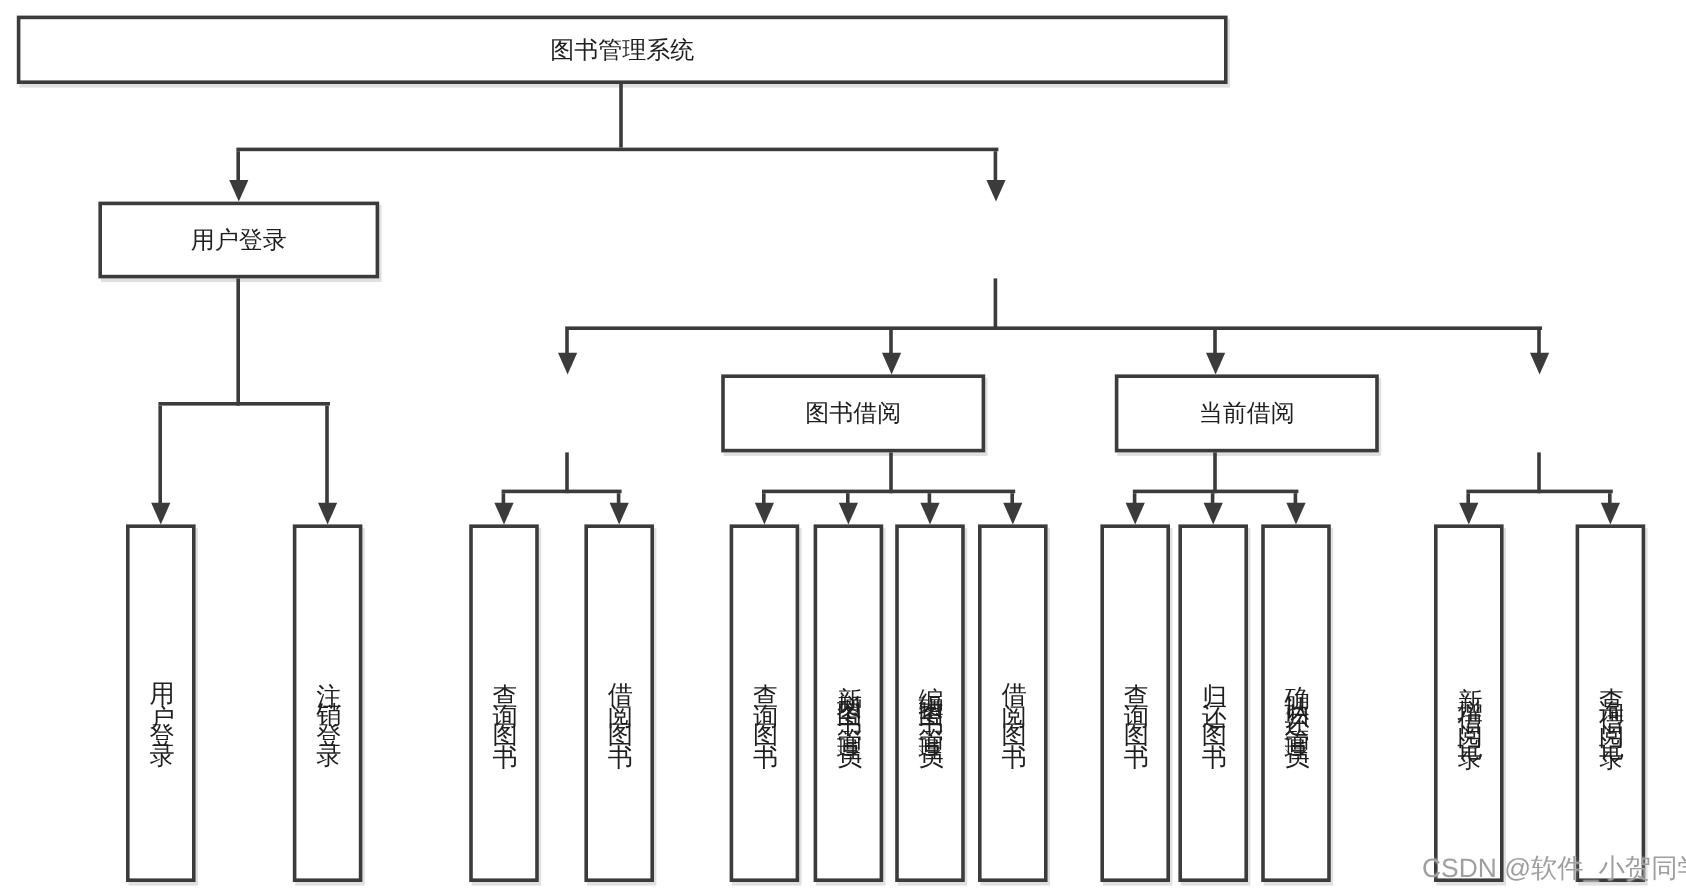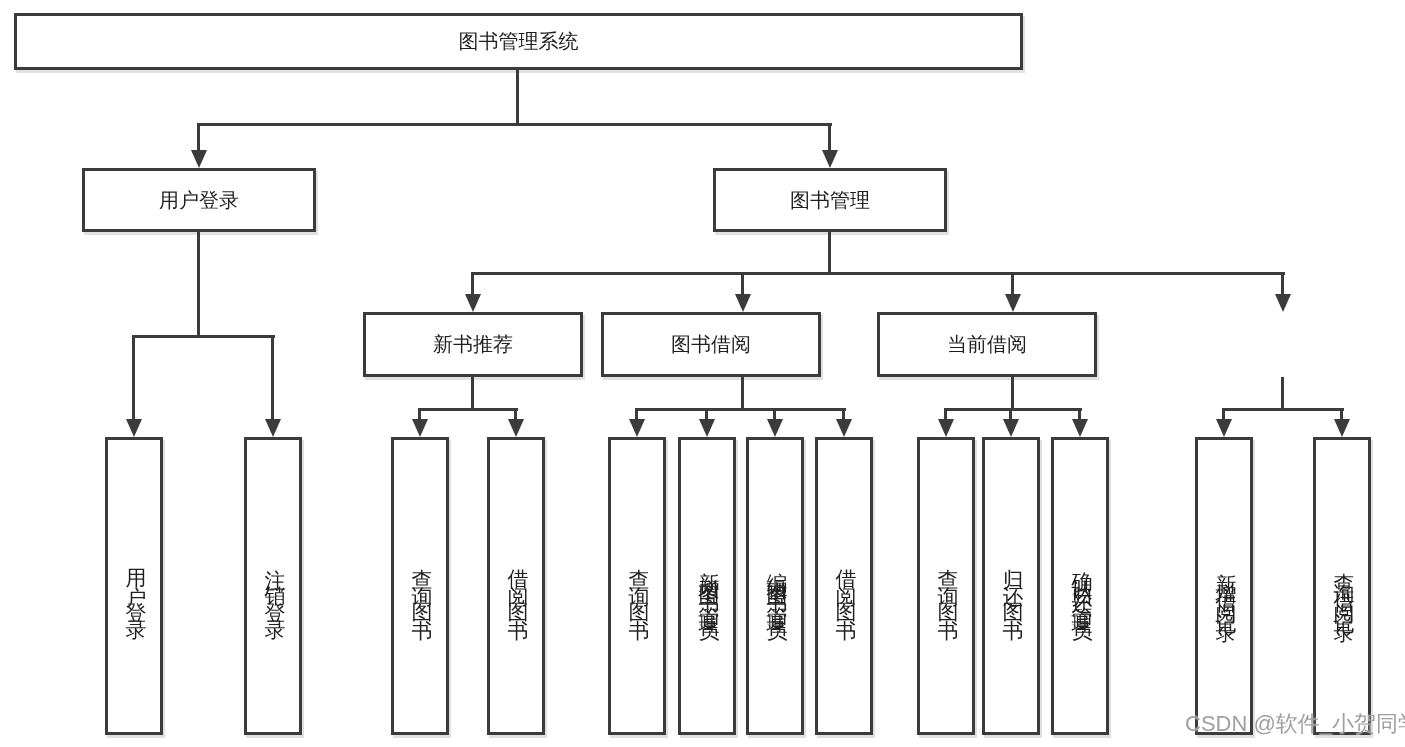--- a/index.html
+++ b/index.html
@@ -14,21 +14,20 @@
   }
   .node {
     position: absolute;
     box-sizing: border-box;
     background: #ffffff;
     border: 3px solid #3b3b3b;
     display: flex;
     align-items: center;
     justify-content: center;
     box-shadow: 2px 3px 0 rgba(0,0,0,0.12);
-    font-family: Liberation Mono, monospace;
   }
   .root { left: 14px; top: 13px; width: 1009px; height: 57px; font-size: 20px; }
   .l2   { top: 168px; width: 234px; height: 64px; font-size: 20px; }
   .l3   { top: 312px; width: 220px; height: 65px; font-size: 20px; }
   .leaf { top: 437px; width: 58px; height: 298px; font-size: 21px; }
   .vtext {
     writing-mode: vertical-rl;
     text-orientation: mixed;
     white-space: nowrap;
   }
@@ -62,31 +61,25 @@
 
 <div class="canvas">
 
   <div class="node root">
     <span>图书管理系统</span>
   </div>
 
   <div class="node l2" style="left:82px">
     <span>用户登录</span>
   </div>
-  <div class="node l2" style="left:713px">
-    <span>图书管理</span>
-  </div>
 
-  <div class="node l3" style="left:363px">
-    <span>新书推荐</span>
-  </div>
   <div class="node l3" style="left:601px">
     <span>图书借阅</span>
   </div>
-  <div class="node l3" style="left:877px">
+  <div class="node l3" style="left:929px">
     <span>当前借阅</span>
   </div>
 
   <div class="node leaf spread" style="left:105px">
     <span class="vtext">用户登录</span>
   </div>
   <div class="node leaf spread" style="left:244px">
     <span class="vtext">注销登录</span>
   </div>
   <div class="node leaf spread" style="left:391px">

